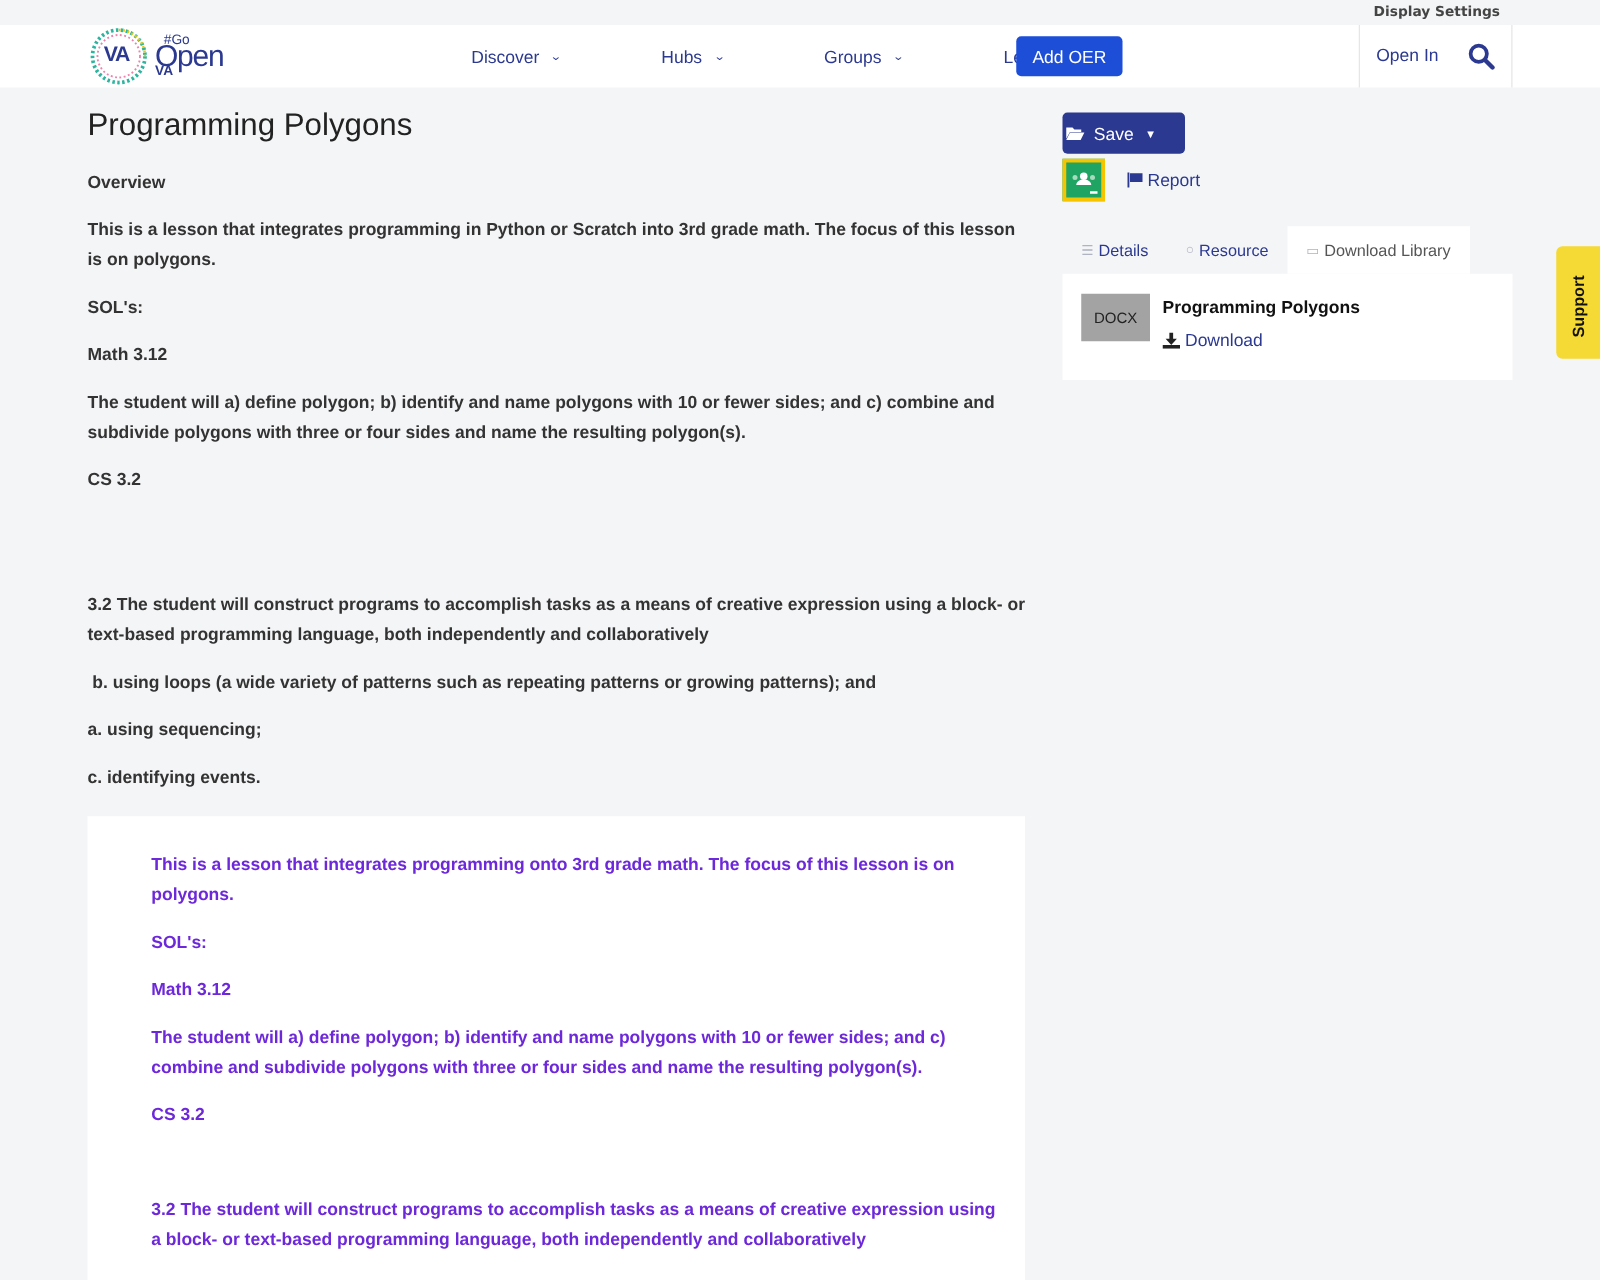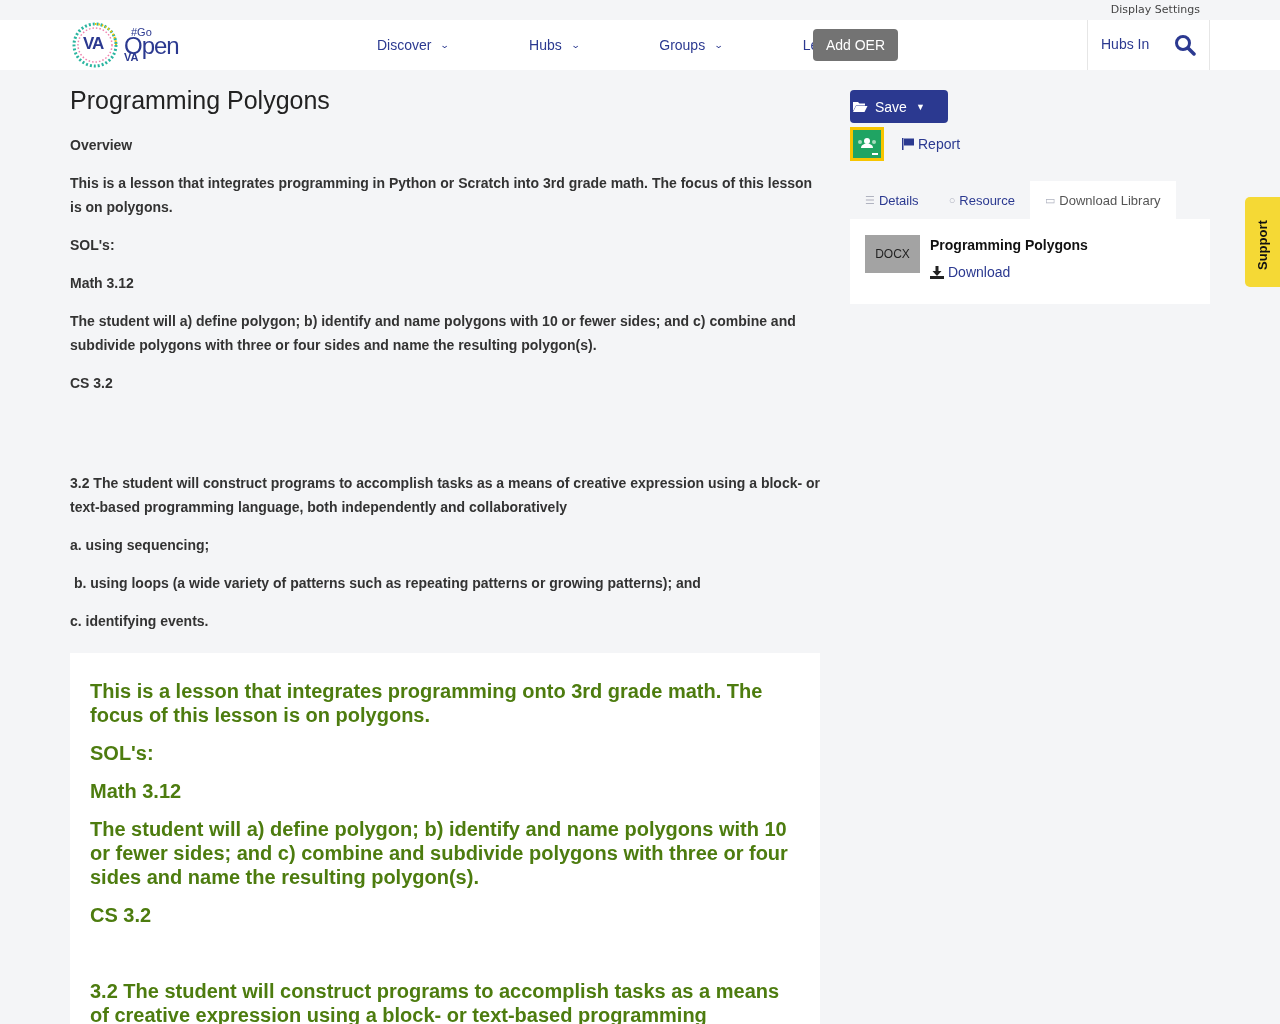--- a/index.html
+++ b/index.html
@@ -1,40 +1,40 @@
 <!DOCTYPE html>
 <html><head>
 <meta charset="utf-8">
 <style>
   * { box-sizing: border-box; margin: 0; padding: 0; }
   html, body { width: 1280px; height: 1024px; overflow: hidden; }
   body { background: #f4f5f7; font-family: "DejaVu Sans", sans-serif; color: #333; position: relative; }
-  .topbar { height: 20px; background: #f4f5f7; position: relative; }
+  .topbar { height: 20px; background: #f4f5f7; position: relative; font-weight: bold; }
   .display-settings { position: absolute; right: 80px; top: 3px; font-size: 11px; color: #444; cursor: pointer; }
   .navbar { height: 50px; background: #fff; position: relative; padding-left: 47px; }
   .logo { position: absolute; left: 70px; top: 0; height: 50px; width: 110px; display: flex; align-items: center; }
   .logo-ring { width: 50px; height: 50px; position: relative; }
   .logo-va { position: absolute; left: 13px; top: 14px; font-weight: bold; font-size: 17px; color: #2b3990; font-family: "Liberation Sans", sans-serif; letter-spacing: -1px; }
   .logo-text { position: absolute; left: 54px; top: 4px; color: #2b3990; font-family: "Liberation Sans", sans-serif; }
   .logo-go { position: absolute; left: 7px; top: 2px; font-size: 11px; }
   .logo-open { position: absolute; left: 0; top: 8px; font-size: 24px; letter-spacing: -1px; }
   .logo-va2 { position: absolute; left: 0; top: 27px; font-size: 11px; font-weight: bold; }
   .nav-links { position: absolute; left: 377px; top: 0; height: 50px; display: flex; align-items: center; gap: 48px; }
   .nav-link { font-size: 14px; color: #2b3990; margin-right: 32px; display: flex; align-items: center; cursor: pointer; font-family: "Liberation Sans", sans-serif; }
   .nav-link .chev { font-size: 9px; margin-left: 10px; display: inline-block; transform: scaleX(1.3); }
-  .add-oer { position: absolute; left: 813px; top: 9px; width: 85px; height: 32px; background: #737373; color: #fff; border-radius: 4px; font-size: 14px; display: flex; align-items: center; justify-content: center; cursor: pointer; font-family: "Liberation Sans", sans-serif; }
+  .add-oer { position: absolute; left: 813px; top: 9px; width: 85px; height: 32px; background: #1d4ed8; color: #fff; border-radius: 4px; font-size: 14px; display: flex; align-items: center; justify-content: center; cursor: pointer; font-family: "Liberation Sans", sans-serif; }
   .sign-wrap { position: absolute; left: 1087px; top: 0; width: 123px; height: 50px; border-left: 1px solid #e6e6e6; border-right: 1px solid #e6e6e6; }
   .sign-in { position: absolute; left: 13px; top: 16px; font-size: 14px; color: #2b3990; cursor: pointer; font-family: "Liberation Sans", sans-serif; }
   .search-icon { position: absolute; left: 86px; top: 14px; width: 22px; height: 22px; cursor: pointer; }
   .main { position: absolute; left: 70px; top: 70px; width: 750px; }
   .page-title { font-size: 25px; font-weight: normal; color: #222; margin-top: 16px; font-family: "Liberation Sans", sans-serif; }
   .content p { font-size: 14px; font-weight: bold; line-height: 24px; color: #333; margin-top: 14px; font-family: "Liberation Sans", sans-serif; }
   .content .spacer { height: 62px; }
   .panel { background: #fff; margin-top: 20px; padding: 26px 20px 0 20px; height: 400px; }
-  .panel p { font-size: 20px; font-weight: bold; line-height: 24px; color: #4d7c0f; margin-bottom: 14px; font-family: "Liberation Sans", sans-serif; }
+  .panel p { font-size: 14px; font-weight: bold; line-height: 24px; color: #6d28d9; margin-bottom: 14px; font-family: "Liberation Sans", sans-serif; margin-left: 31px; }
   .panel .spacer { height: 38px; }
   .side { position: absolute; left: 850px; top: 90px; width: 360px; }
   .save-btn { width: 98px; height: 33px; background: #2b3990; color: #fff; border-radius: 4px; display: flex; align-items: center; padding-left: 2px; font-size: 14px; cursor: pointer; font-family: "Liberation Sans", sans-serif; }
   .save-btn .caret { margin-left: 9px; font-size: 9px; }
   .row2 { display: flex; align-items: center; margin-top: 4px; }
   .classroom { width: 34px; height: 34px; border: 3px solid #f7c500; background: #1fa463; position: relative; cursor: pointer; }
   .report { margin-left: 17px; font-size: 14px; color: #2b3990; cursor: pointer; display: flex; align-items: center; font-family: "Liberation Sans", sans-serif; }
   .tabs { display: flex; margin-top: 20px; height: 38px; }
   .tab { font-size: 13px; color: #2b3990; display: flex; align-items: center; padding: 0 15px; cursor: pointer; font-family: "Liberation Sans", sans-serif; }
   .tab.active { background: #fff; color: #555; }
@@ -85,41 +85,41 @@
       </div>
     <div class="nav-link">
         <span>Learn More</span>
         <span class="chev">⌄</span>
       </div>
   </div>
 
   <div class="add-oer">Add OER</div>
 
   <div class="sign-wrap">
-    <span class="sign-in">Hubs In</span>
+    <span class="sign-in">Open In</span>
     <svg class="search-icon" viewBox="0 0 22 22">
       <circle cx="9" cy="9" r="6.5" fill="none" stroke="#2b3990" stroke-width="3"></circle>
       <line x1="14" y1="14" x2="20" y2="20" stroke="#2b3990" stroke-width="3.5" stroke-linecap="round"></line>
     </svg>
   </div>
 </div>
 
 <div class="main">
   <h1 class="page-title">Programming Polygons</h1>
   <div class="content">
     <p style="margin-top:18px">Overview</p>
     <p>This is a lesson that integrates programming in Python or Scratch into 3rd grade math. The focus of this lesson is on polygons.</p>
     <p>SOL's:</p>
     <p>Math 3.12</p>
     <p>The student will a) define polygon; b) identify and name polygons with 10 or fewer sides; and c) combine and subdivide polygons with three or four sides and name the resulting polygon(s).</p>
     <p>CS 3.2</p>
     <div class="spacer"></div>
     <p>3.2  The student will construct programs to accomplish tasks as a means of creative expression using a block- or text-based programming language, both independently and collaboratively</p>
+    <p style="white-space:pre"> b. using loops (a wide variety of patterns such as repeating patterns or growing patterns); and</p>
     <p>a. using sequencing;</p>
-    <p style="white-space:pre"> b. using loops (a wide variety of patterns such as repeating patterns or growing patterns); and</p>
     <p>c. identifying events.</p>
   </div>
   <div class="panel">
     <p>This is a lesson that integrates programming onto 3rd grade math. The focus of this lesson is on polygons.</p>
     <p>SOL's:</p>
     <p>Math 3.12</p>
     <p>The student will a) define polygon; b) identify and name polygons with 10 or fewer sides; and c) combine and subdivide polygons with three or four sides and name the resulting polygon(s).</p>
     <p>CS 3.2</p>
     <div class="spacer"></div>
     <p>3.2  The student will construct programs to accomplish tasks as a means of creative expression using a block- or text-based programming language, both independently and collaboratively</p>

